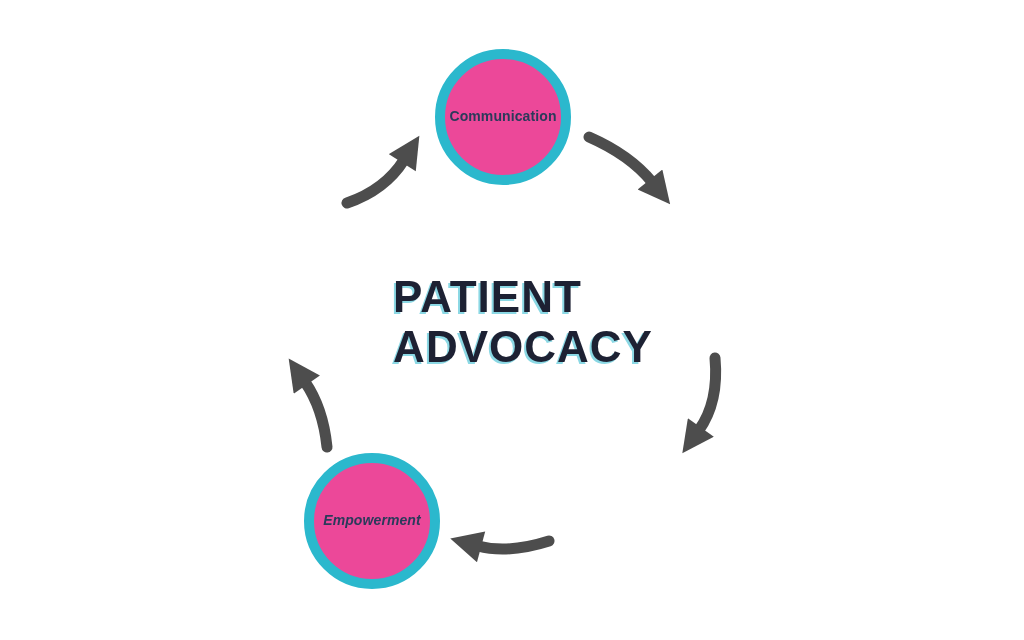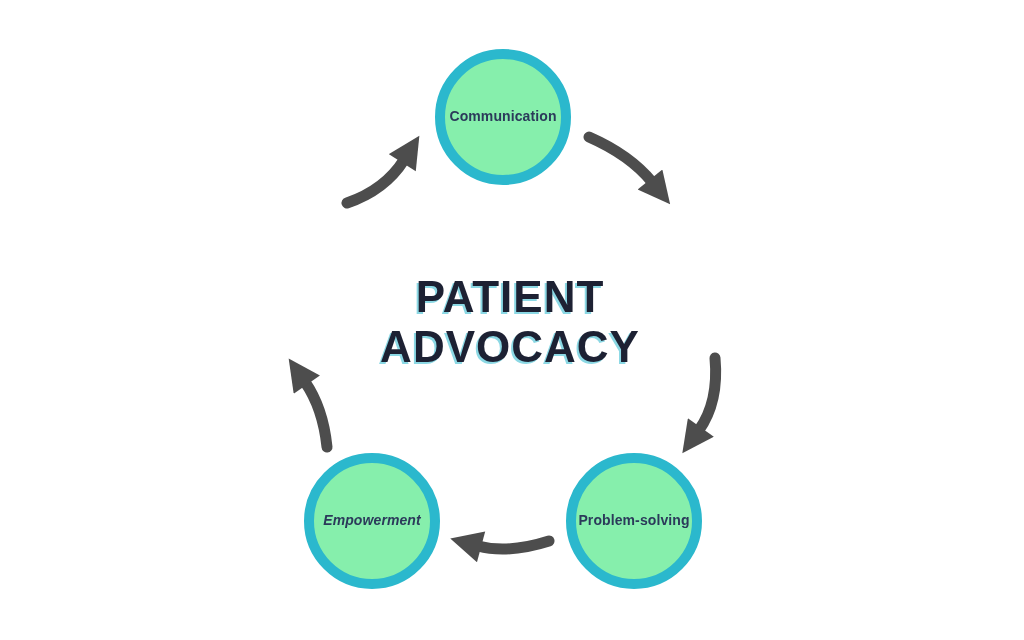--- a/index.html
+++ b/index.html
@@ -34,21 +34,21 @@
     stroke: var(--arrow, #4d4d4d);
     stroke-width: 11;
     stroke-linecap: round;
   }
   .node {
     position: absolute;
     width: 136px;
     height: 136px;
     border: 10px solid var(--accent, #2bb8cd);
     border-radius: 50%;
-    background: #86efac;
+    background: #ec4899;
     display: flex;
     align-items: center;
     justify-content: center;
     z-index: 2;
   }
   .node-label {
     display: block;
     width: 122px;
     text-align: center;
     font-size: 14px;
@@ -57,25 +57,24 @@
     color: var(--label, #2b3a5a);
     letter-spacing: 0.1px;
   }
   .node-communication        { left: 435px; top: 49px;  }
   .node-resource-utilization { left: 648px; top: 203px; }
   .node-problem-solving      { left: 566px; top: 453px; }
   .node-empowerment          { left: 304px; top: 453px; font-style: italic; }
   .node-coordination         { left: 221px; top: 204px; }
   .center-title {
     position: absolute;
-    left: 510px;
+    left: 523px;
     top: 272px;
     transform: translateX(-50%);
     z-index: 2;
-    text-align: center;
     font-weight: bold;
     font-size: 44px;
     line-height: 50px;
     letter-spacing: 1px;
     color: var(--title, #1d2133);
     text-shadow: -2px 2px 0 var(--title-shadow, rgba(43,184,205,0.55));
     white-space: nowrap;
   }
 </style>
 </head>
@@ -99,22 +98,19 @@
   <div class="center-title">
     <div>PATIENT</div>
     <div>ADVOCACY</div>
   </div>
 
   <div class="node node-communication">
     <span class="node-label">Communication</span>
   </div>
 
 
-  <div class="node node-problem-solving">
-    <span class="node-label">Problem-solving</span>
-  </div>
 
   <div class="node node-empowerment">
     <span class="node-label">Empowerment</span>
   </div>
 
 
 </div>
 
 </body></html>

